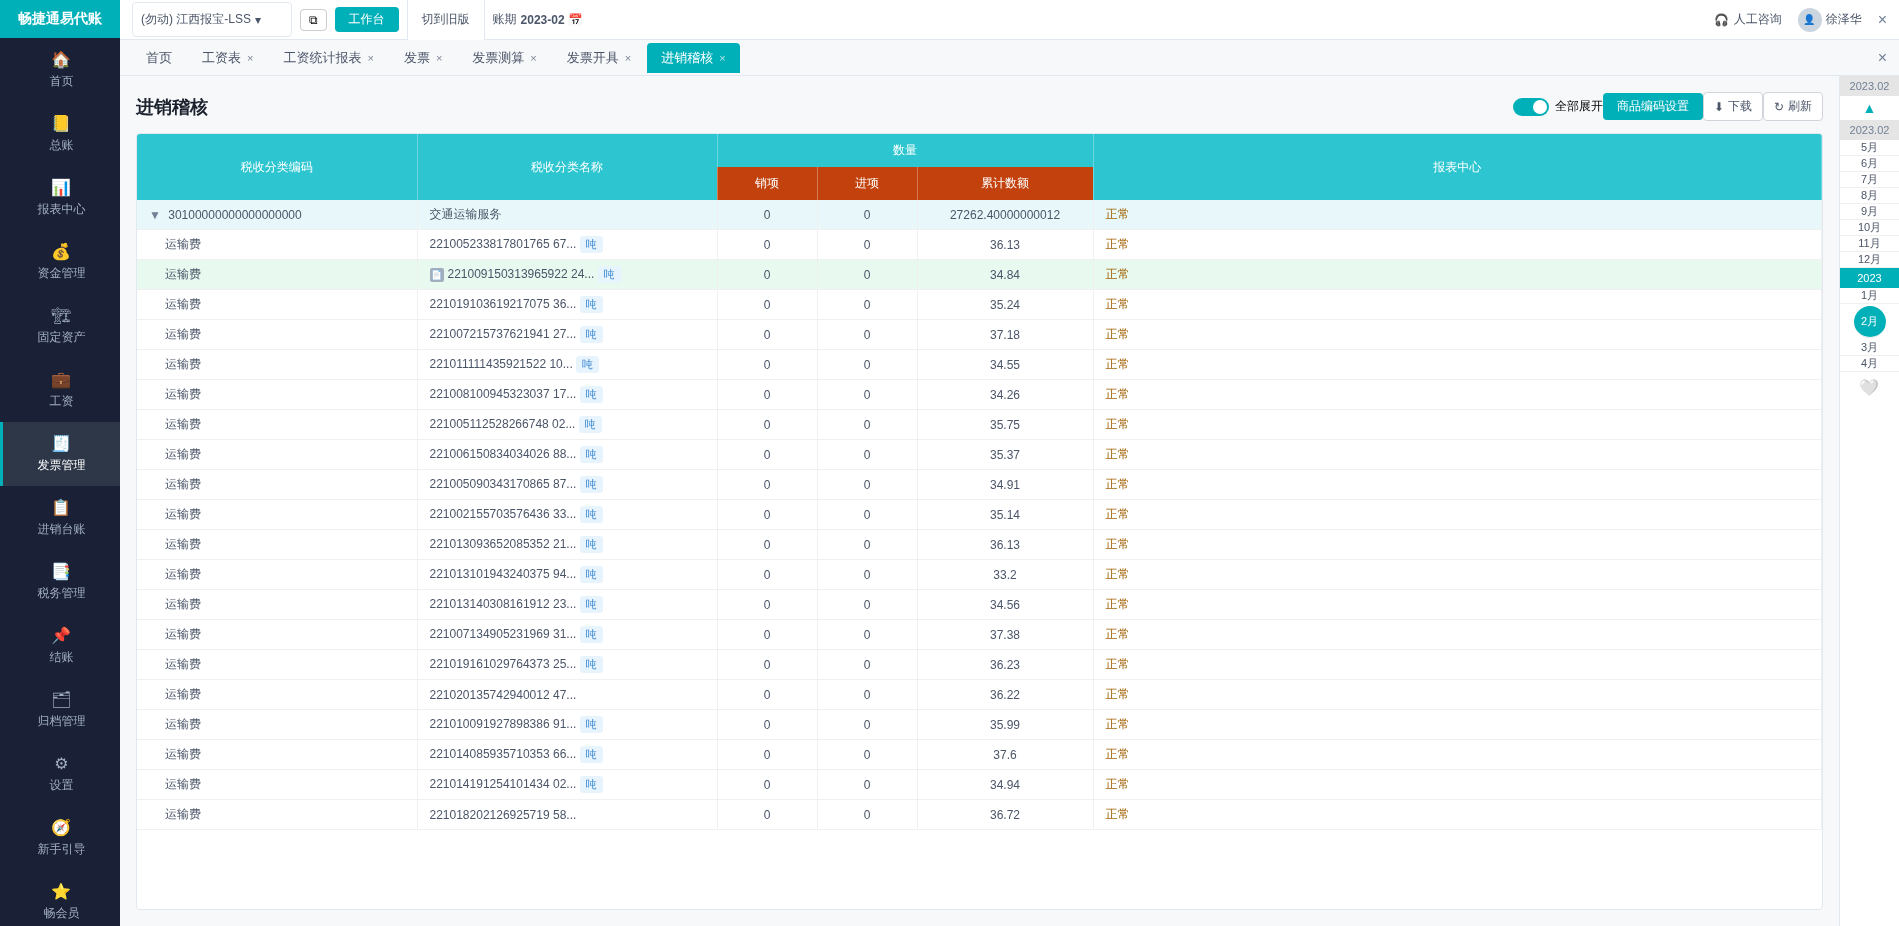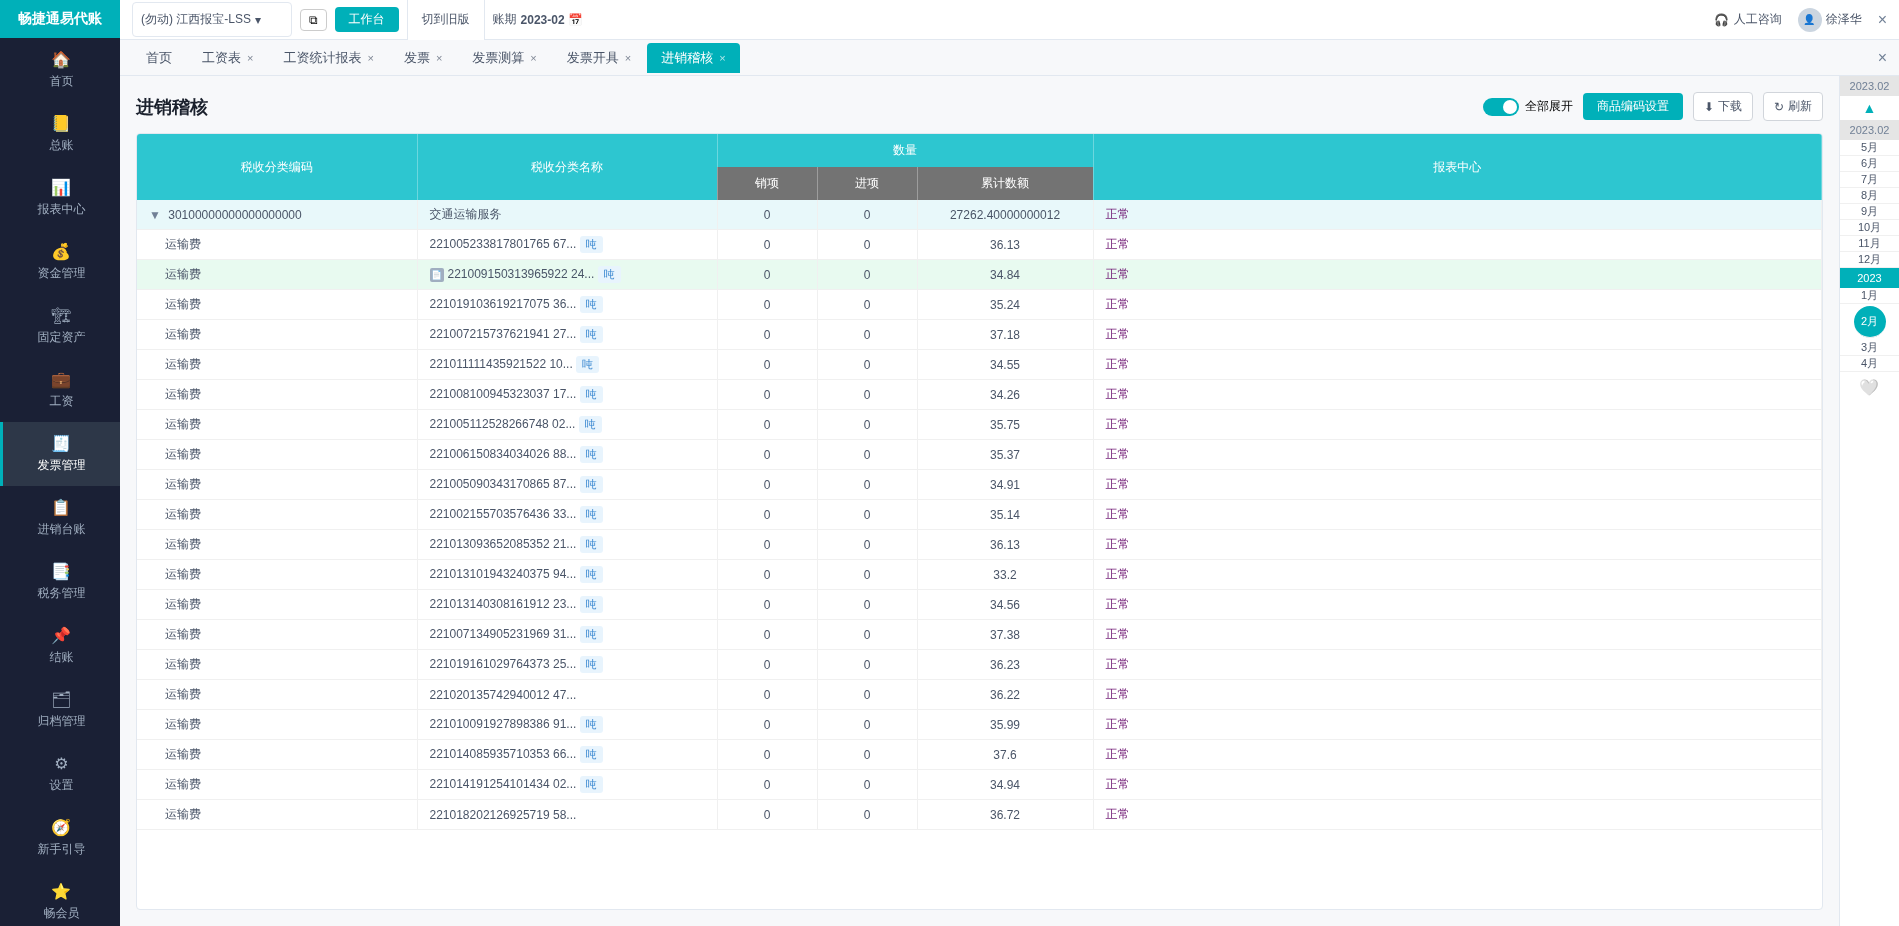--- a/index.html
+++ b/index.html
@@ -185,21 +185,20 @@
       margin-bottom: 12px;
     }
     .page-title {
       font-size: 18px;
       font-weight: bold;
       color: #1a202c;
     }
     .page-actions {
       display: flex;
       align-items: center;
-      gap: 10px;
     }
     .toggle-wrap {
       display: flex;
       align-items: center;
       gap: 6px;
       font-size: 12px;
     }
     .toggle {
       width: 36px;
       height: 18px;
@@ -256,21 +255,21 @@
     thead tr th {
       background: #2dc6d0;
       color: white;
       padding: 8px 4px;
       text-align: center;
       border-right: 1px solid rgba(255,255,255,0.3);
       white-space: nowrap;
       font-weight: normal;
     }
     thead tr.sub-header th {
-      background: #737373;
+      background: #c2410c;
       margin-top: 28px;
     }
     tbody tr td {
       padding: 6px 12px;
       border-bottom: 1px solid #f0f0f0;
       border-right: 1px solid #f0f0f0;
       color: #4a5568;
       white-space: nowrap;
     }
     tbody tr.highlighted { background: #e8faf0; }
@@ -287,21 +286,21 @@
     td.center { text-align: center; }
     .tag-blue {
       background: #e8f4fd;
       color: #3182ce;
       border-radius: 3px;
       padding: 1px 6px;
       font-size: 11px;
       display: inline-block;
     }
     .tag-normal {
-      color: #701a75;
+      color: #a16207;
     }
     .doc-icon {
       display: inline-block;
       width: 14px;
       height: 14px;
       background: #a0aec0;
       border-radius: 2px;
       margin-right: 4px;
       vertical-align: middle;
       font-size: 9px;

